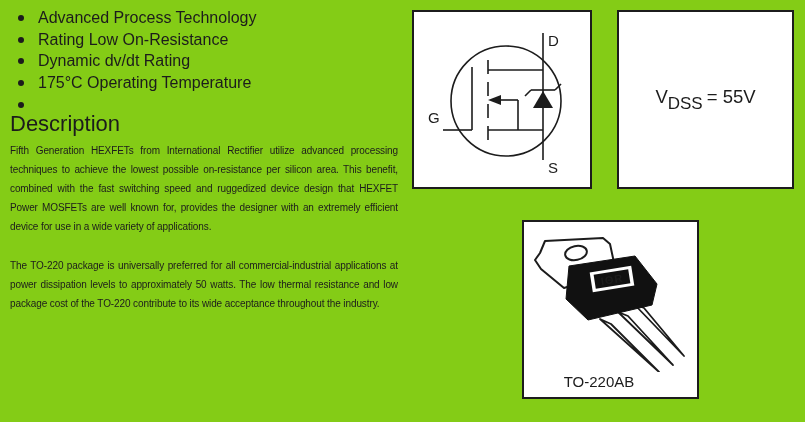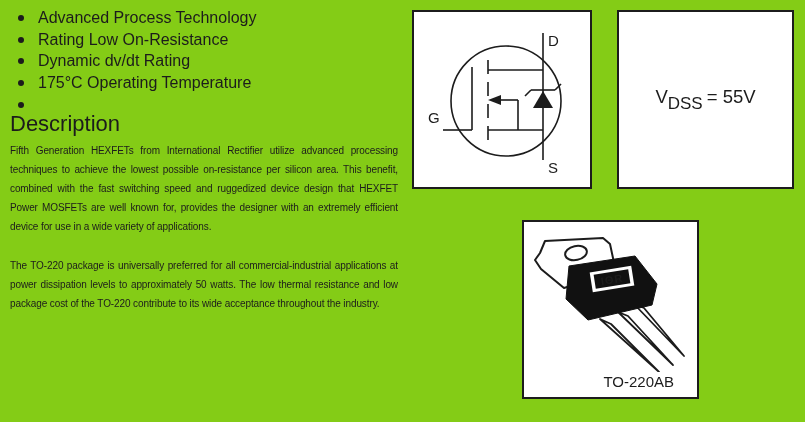--- a/index.html
+++ b/index.html
@@ -35,21 +35,21 @@
   }
   .package-box{left:522px;top:220px;width:177px;height:179px;}
   
   .spec{font-size:18.5px;white-space:nowrap;line-height:22px;}
   .spec sub{font-size:17px;position:relative;bottom:-2px;letter-spacing:0;margin-top:7px;}
   .spec .val{margin-left:4px;}
   
   svg{display:block;}
   svg text{font-family:"Liberation Sans","DejaVu Sans",sans-serif;fill:#1c1c1c;}
   .pkg-label{
-    position:absolute;bottom:7px;left:0;width:150px;text-align:right;font-size:15px;
+    position:absolute;bottom:7px;left:0;width:150px;text-align:center;font-size:15px;
   }
 </style>
 </head>
 <body>
 
 <div class="page">
 
   <div class="left-col">
     <ul class="features">
       <li><span class="dot"></span><span>Advanced Process Technology</span></li>

